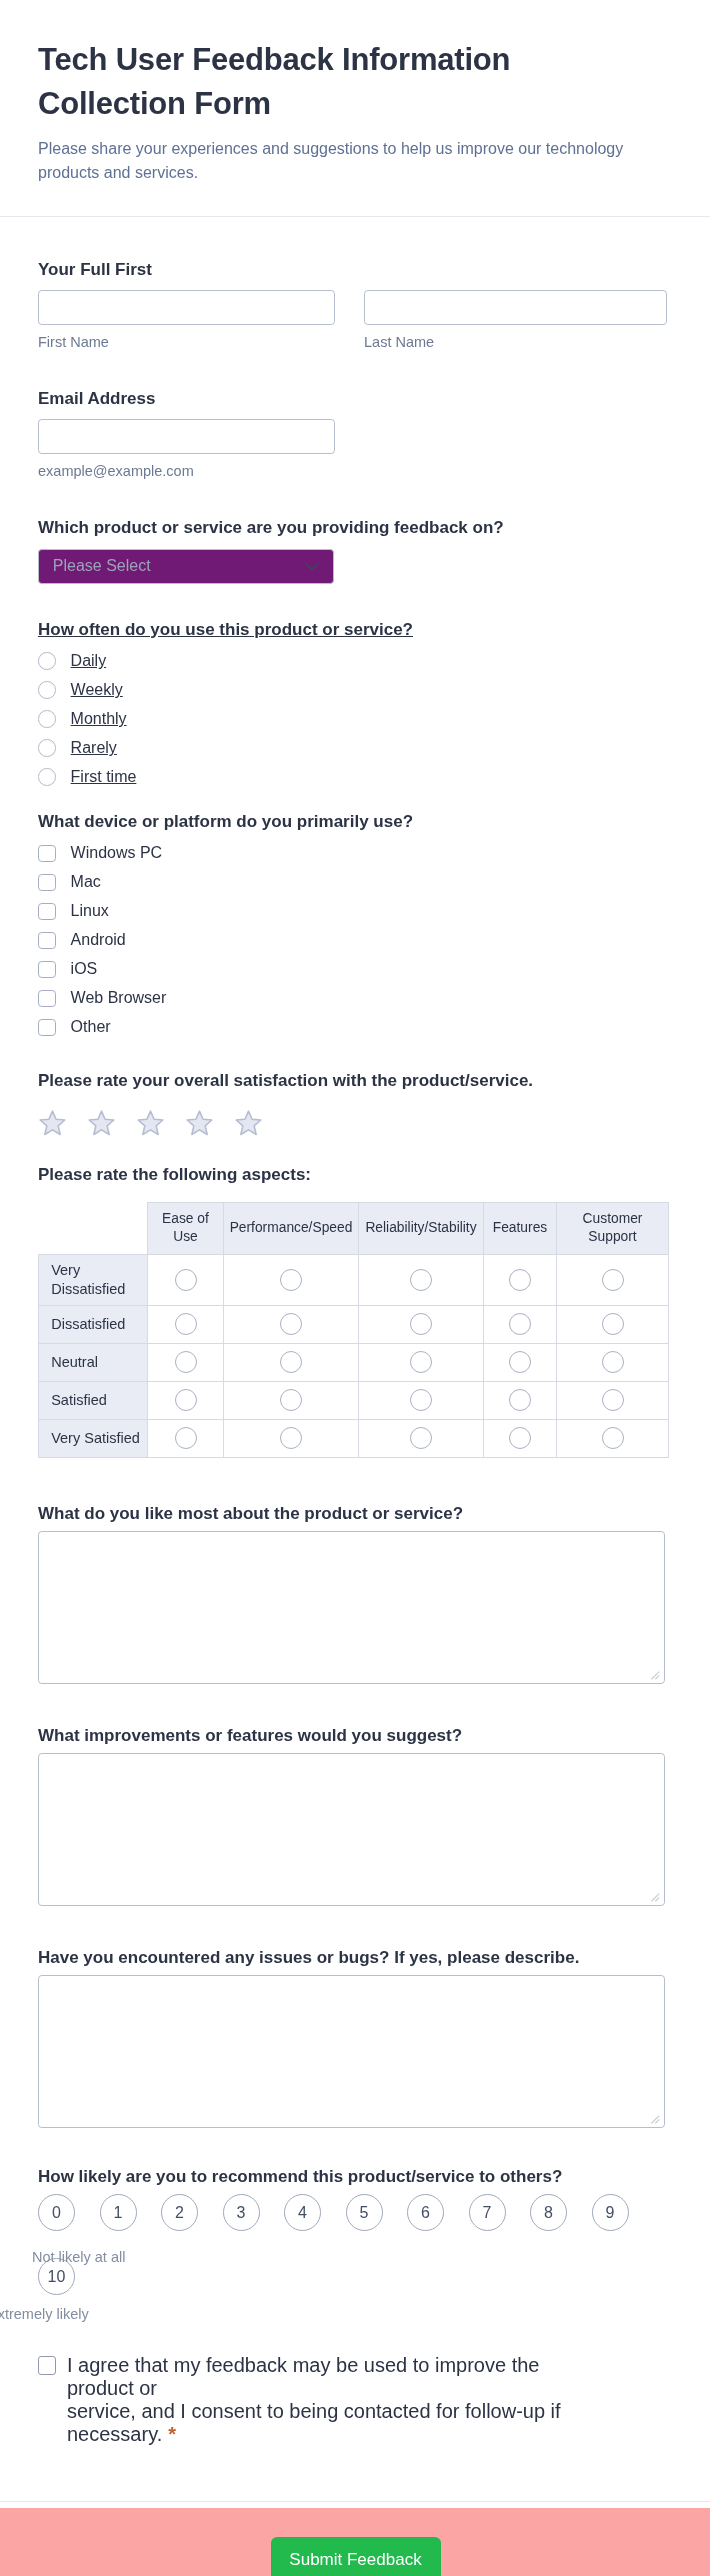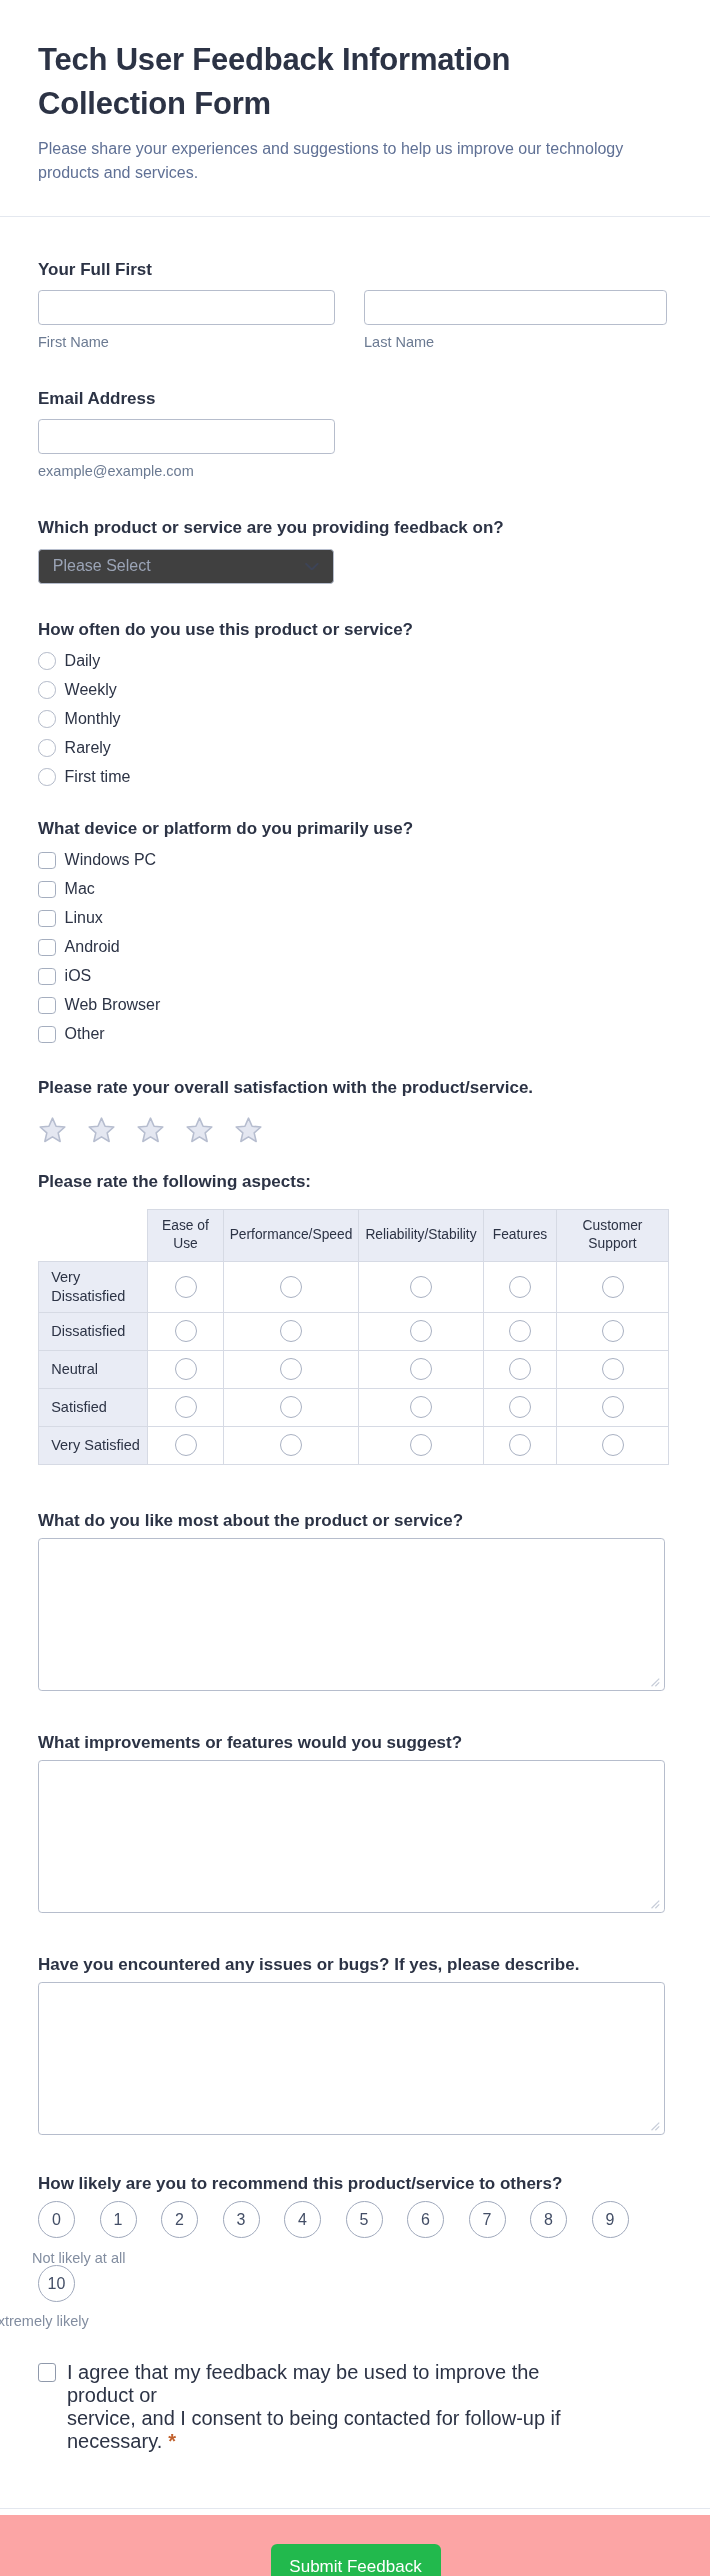--- a/index.html
+++ b/index.html
@@ -38,37 +38,37 @@
     font-family:"Liberation Sans", sans-serif; font-size:16px; color:#2c3345;
     padding:0 10.7px; outline:none;
   }
   .name-grid { display:flex; gap:29px;align-items:center; }
   .name-col-last .text-input { width:303px; }
   .sublabel { margin-top:9.2px; font-size:14.5px; color:#6b7a92; }
 
   
   .select-box {
     width:296px; height:35px; border:0.8px solid #b6bdcc; border-radius:3.8px;
-    background:#404040; display:flex; align-items:center; justify-content:space-between;
+    background:#701a75; display:flex; align-items:center; justify-content:space-between;
     padding:0 13.8px; cursor:pointer;
   }
   .select-placeholder { font-size:16px; color:#9ba4b6; }
 
   
-  .opt-row { display:flex; align-items:center; height:29px; gap:9px; }
+  .opt-row { display:flex; align-items:center; height:29px; gap:15px; }
   .radio-circle {
     width:17.6px; height:17.6px; flex:none; background:#fff;
     border:1.5px solid #b3bac9; border-radius:50%;
   }
   .checkbox-square {
     width:17.6px; height:17.6px; flex:none; background:#fff;
     border:1.5px solid #a5aebf; border-radius:3.8px;
   }
   .opt-label { font-size:16px; color:#2c3345; }
-  .q-freq { margin-bottom:25px; }
+  .q-freq { margin-bottom:18px;text-decoration:underline; }
   .q-dev { margin-bottom:27.5px; }
 
   
   .q-stars { margin-bottom:26px; }
   .q-stars .q-label { margin-bottom:15.3px; }
   .star-row { display:flex; gap:20px; }
   .star-row svg { display:block; }
 
   
   .q-matrix { margin-bottom:44px; }
@@ -111,21 +111,21 @@
     display:flex; flex-wrap:wrap; column-gap:24.5px; row-gap:27px;
     align-content:flex-start;
   }
   .scale-circle {
     width:37px; height:37px; flex:none;
     border:1.1px solid #a0a9bc; border-radius:50%; background:#fff;
     display:flex; align-items:center; justify-content:center;
     font-size:16px; color:#434e66; cursor:pointer;
   }
   .scale-cap { position:absolute; font-size:14.5px; color:#828da0; white-space:nowrap; }
-  .cap-low  { left:-6.1px;  top:49px;text-align:right; }
+  .cap-low  { left:-6.1px;  top:55px;text-align:right; }
   .cap-high { left:-50px; top:112px; }
 
   
   .agreement { margin-top:31px; display:flex; gap:10.7px; }
   .agree-box {
     width:18.3px; height:18.3px; flex:none; margin-top:2.3px;
     border:1.5px solid #8f99ab; border-radius:3.1px; background:#fff;
   }
   .agree-text { font-size:20px; line-height:23px; color:#2c3345; max-width:535px; }
   .agree-line1 { display:block; }

